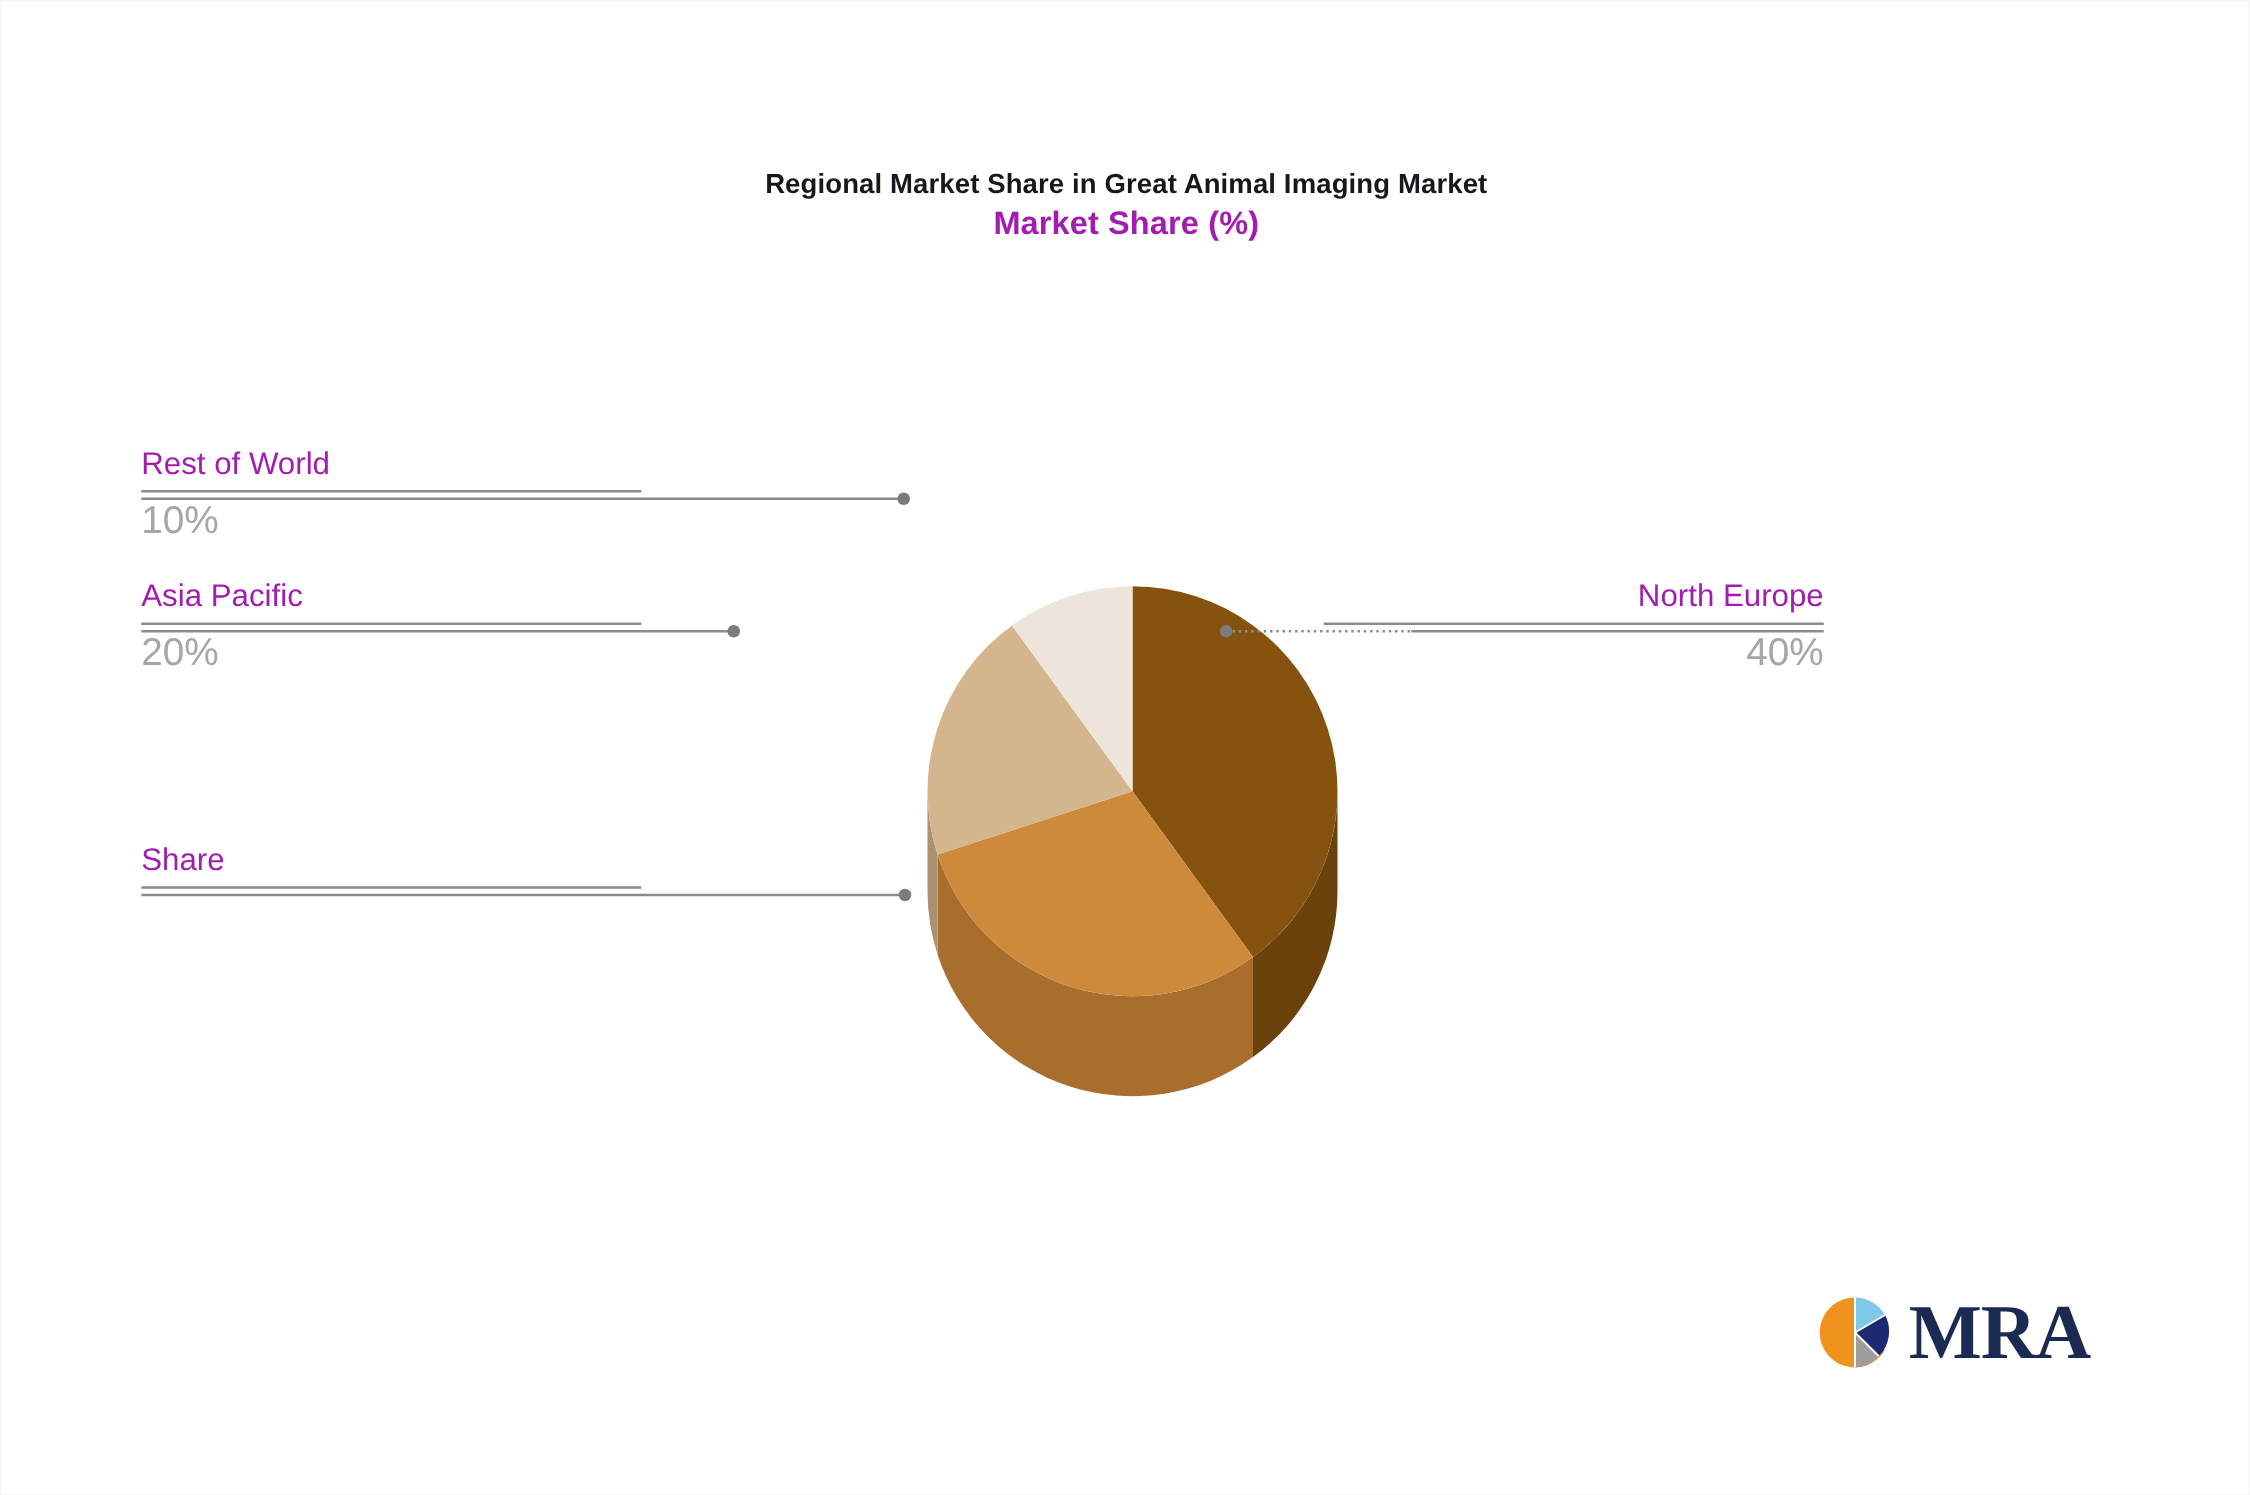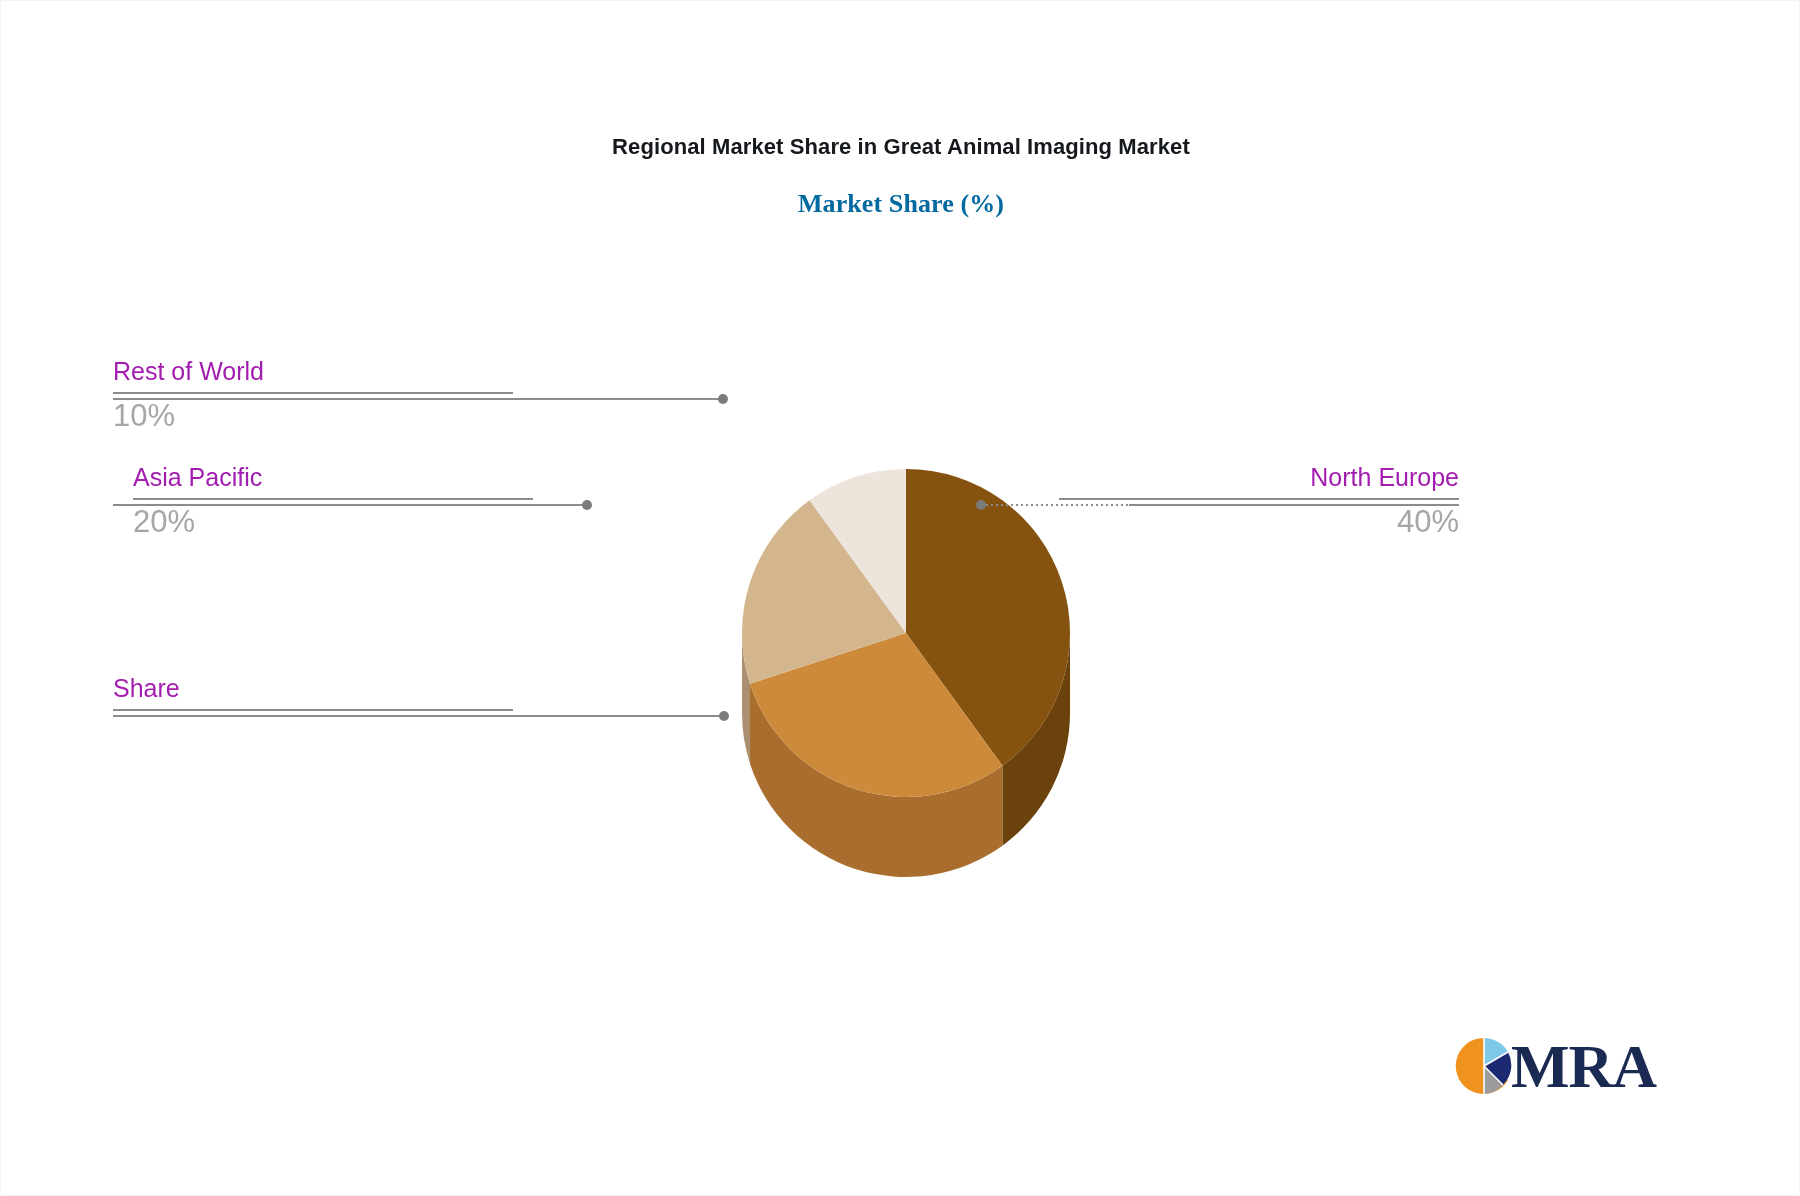--- a/index.html
+++ b/index.html
@@ -30,26 +30,25 @@
     text-align: center;
   }
   #chart-title {
     font-size: 22px;
     font-weight: bold;
     color: #15181c;
     letter-spacing: 0.1px;
     line-height: 1.25;
   }
   #chart-subtitle {
-    margin-top: 28px;
+    margin-top: 2px;
     font-size: 26px;
     font-weight: bold;
-    color: #0369a1;
+    color: #a21caf;
     letter-spacing: 0.1px;
-    font-family: Liberation Serif, serif;
   }
 
   
   #pie-wrap {
     position: absolute;
     left: 0;
     top: 0;
     width: 1800px;
     height: 1196px;
     pointer-events: none;
@@ -74,32 +73,32 @@
   }
   .callout .cl-value {
     font-size: 31px;
     color: #a6a6a6;
     line-height: 1.15;
   }
   .callout.left  { text-align: left; }
   .callout.right { text-align: right; }
 
   #callout-rest   { left: 112px;  top: 356px; }
-  #callout-asia   { left: 112px;  top: 462px; margin-left: 20px; }
+  #callout-asia   { left: 112px;  top: 462px; }
   #callout-europe { left: 112px;  top: 673px; }
   #callout-na     { left: 1058px; top: 462px; width: 400px; }
 
   
   #logo {
     position: absolute;
     left: 1452px;
     top: 1034px;
     display: flex;
     align-items: center;
-    gap: 2px;
+    gap: 18px;
   }
   #logo-mark { display:block; }
   #logo-text {
     font-family: "Liberation Serif", serif;
     font-size: 62px;
     font-weight: bold;
     color: #1b2a52;
     letter-spacing: -1px;
     line-height: 1;
     margin-left: -6px;

